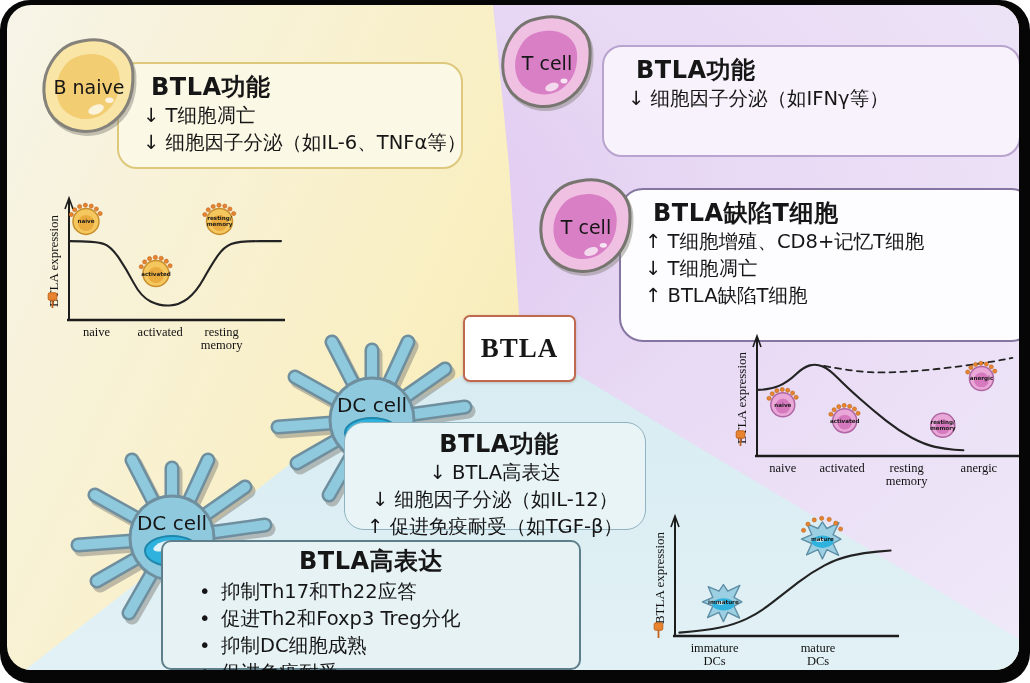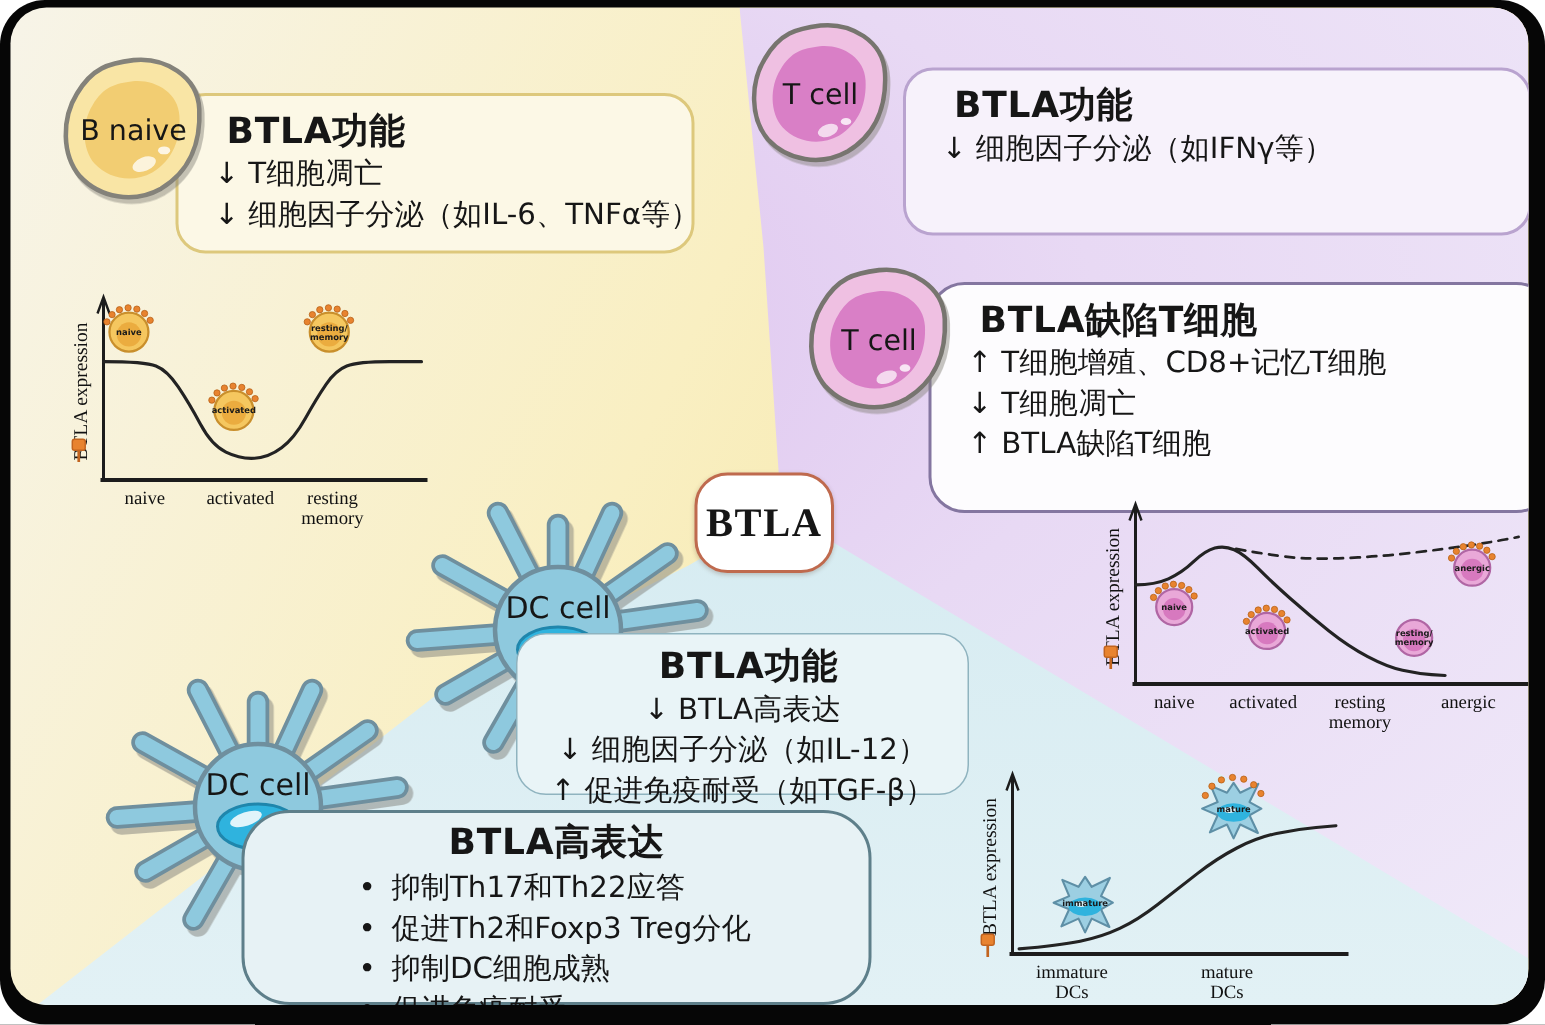--- a/index.html
+++ b/index.html
@@ -14,28 +14,28 @@
   .region-dc{background:linear-gradient(180deg,#c3e1ea 0%,#d5ebf1 45%,#e2f1f5 100%);
             clip-path:polygon(514px 336px,1012px 634px,1012px 668px,14px 668px,292px 452px,452px 372px);}
   
   .box{position:absolute;border-radius:20px;padding:8px 14px 8px 24px;}
   .box .bt{font-weight:bold;font-size:24px;line-height:30px;letter-spacing:.5px;padding-left:8px;}
   .box .bl{font-size:19.5px;line-height:27px;white-space:nowrap;}
   .box-b{background:#fcf8e6;border:2px solid #ddc87c;}
   .box-t{background:#f7f2fb;border:2px solid #b9a3cf;}
   .box-td{background:#fdfcfe;border:2.5px solid #8476a0;border-radius:24px;}
   .box-dcf{background:#e9f4f7;border:1.5px solid #8fb3bf;text-align:center;padding:6px 10px;}
-  .box-dch{background:#e7f2f5;border:2px solid #5e7f8a;border-radius:32px;padding:4px 14px;}
+  .box-dch{background:#e7f2f5;border:2px solid #5e7f8a;border-radius:10px;padding:4px 14px;}
   .box-dch .bt{text-align:center;padding-left:0;}
   .box-dch ul{margin:2px 0 0 0;padding:0 0 0 44px;list-style:none;}
-  .box-dch li{font-size:19.5px;line-height:27px;position:relative;white-space:nowrap;margin-left:40px;}
+  .box-dch li{font-size:19.5px;line-height:27px;position:relative;white-space:nowrap;}
   .box-dch li::before{content:"•";position:absolute;left:-22px;}
   
-  .btla-node{position:absolute;left:456px;top:310px;width:93px;height:67px;background:#ffffff;border:2.5px solid #bf6a4e;
-             border-radius:22px;display:flex;align-items:center;justify-content:center;
+  .btla-node{position:absolute;left:456px;top:310px;width:113px;height:67px;background:#ffffff;border:2.5px solid #bf6a4e;
+             border-radius:7px;display:flex;align-items:center;justify-content:center;
              font-family:"Liberation Serif","DejaVu Serif",serif;font-weight:bold;font-size:27px;letter-spacing:1px;
              box-shadow:0 1px 3px rgba(90,60,40,.25);}
   
   .blob{position:absolute;filter:drop-shadow(2px 3px 0 rgba(128,126,118,.45));}
   .blob .clabel,.dc .clabel{position:absolute;left:50%;top:50%;transform:translate(-50%,-50%);
          font-weight:normal;font-size:19px;white-space:nowrap;}
   .dc{position:absolute;filter:drop-shadow(3px 4px 0 rgba(130,130,124,.5));}
   .dc .clabel{top:42%;font-size:20px;}
   
   .chart{position:absolute;}

